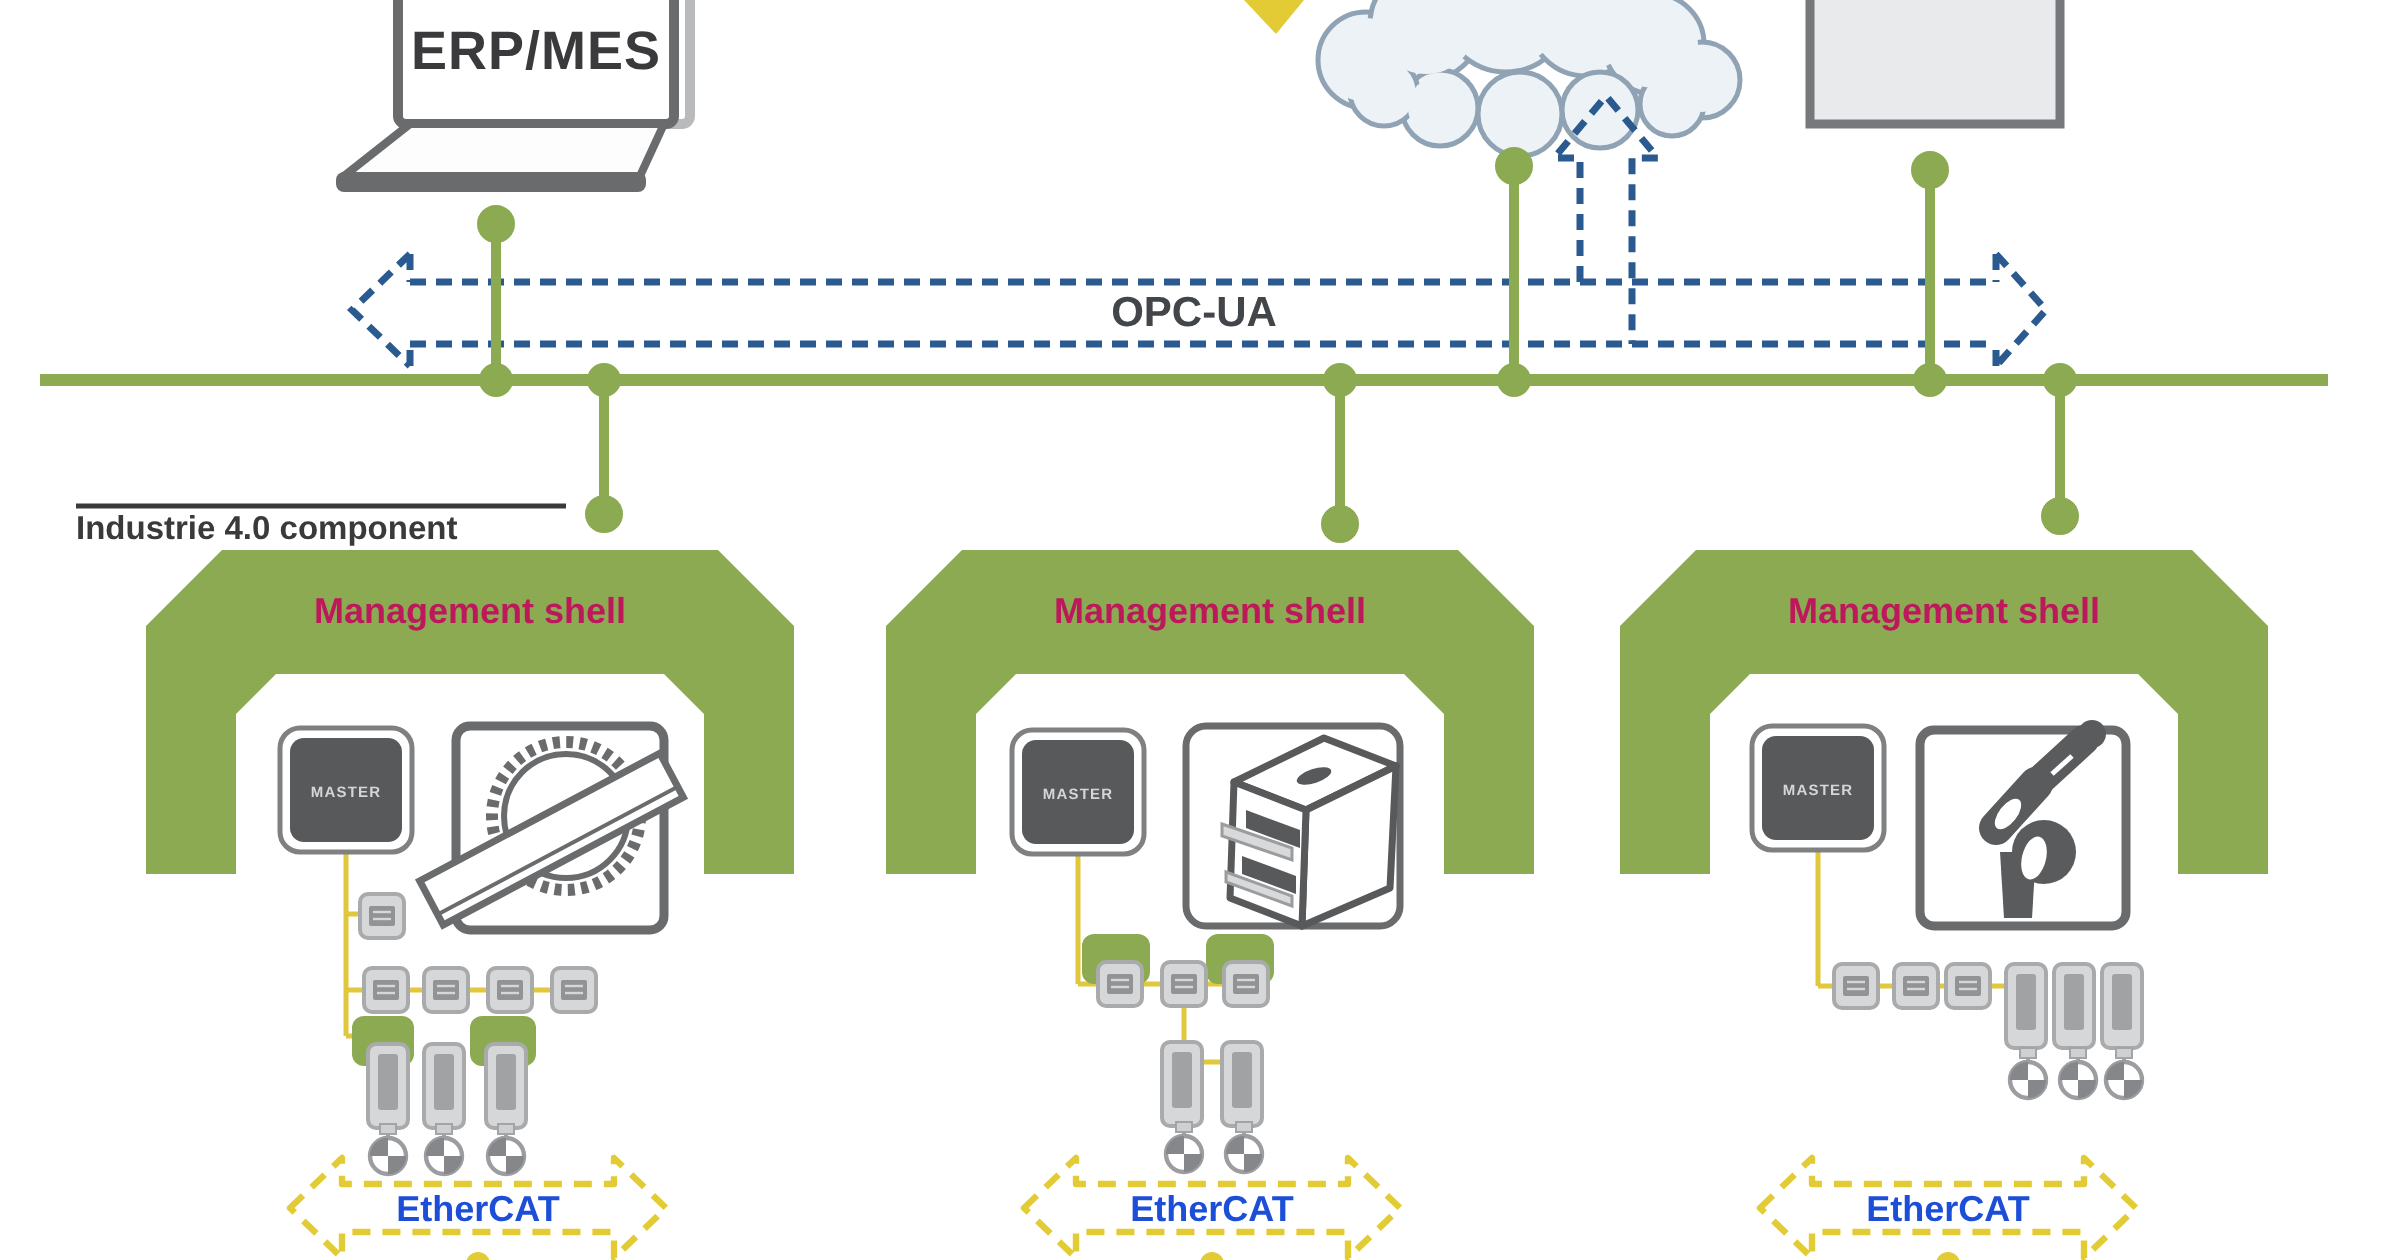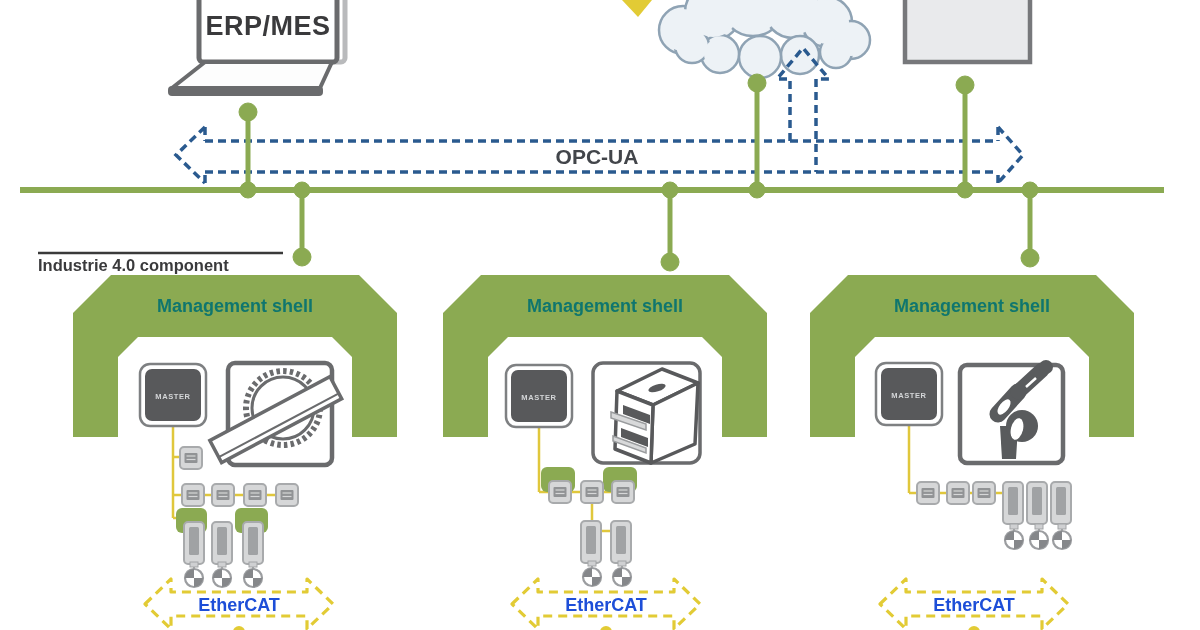--- a/index.html
+++ b/index.html
@@ -5,21 +5,21 @@
   html,body{margin:0;padding:0;background:#fff;}
   #stage{position:relative;width:1200px;height:630px;overflow:hidden;background:#ffffff;
          font-family:"Liberation Sans",sans-serif;}
   #diagram-svg{position:absolute;left:0;top:0;}
   .lbl{position:absolute;transform:translate(-50%,-50%);white-space:nowrap;font-weight:bold;color:#3a3a3c;}
   .lbl-erp{font-size:27px;letter-spacing:0.5px;}
   .lbl-scada{font-size:27px;letter-spacing:0.5px;}
   .lbl-opcua{font-size:21px;color:#42454a;}
   .lbl-bus{font-size:17.5px;}
   .lbl-comp{font-size:16.5px;transform:translate(0,-50%);}
-  .lbl-shell{font-size:18px;color:#0f766e;}
+  .lbl-shell{font-size:18px;color:#be185d;}
   .lbl-master{font-size:7.5px;color:#d4d6d8;letter-spacing:0.08em;}
   .lbl-ecat{font-size:18px;color:#1d4ed8;}
 </style>
 </head>
 <body>
 
 <div id="stage">
 
 <svg id="diagram-svg" width="1200" height="630" viewBox="0 0 1200 630">
   <defs>

